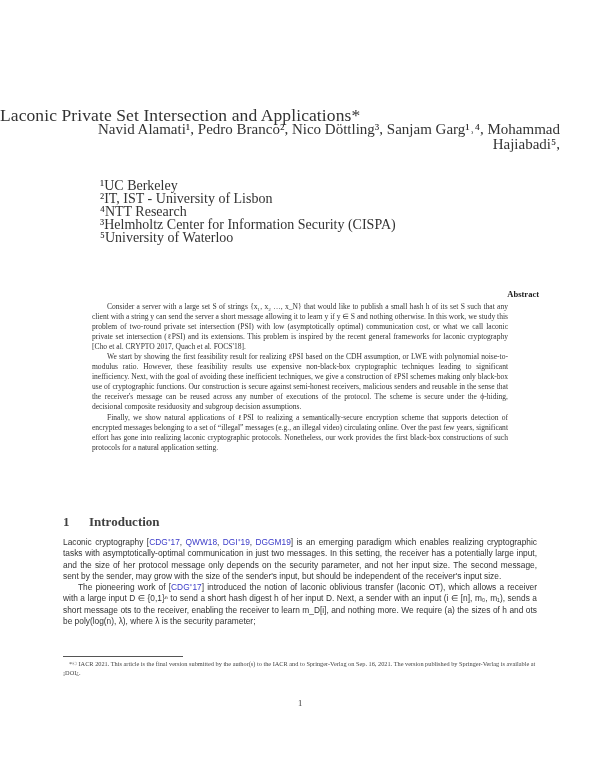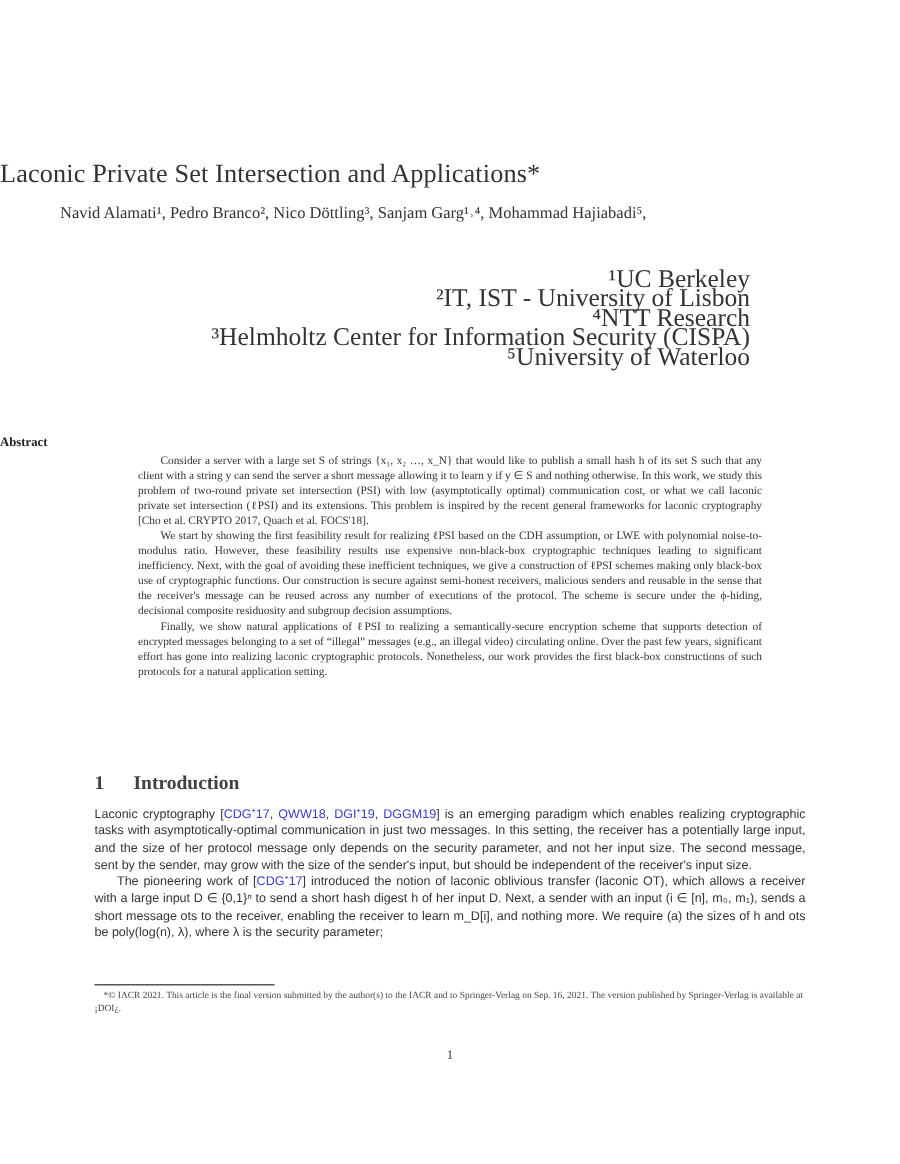--- a/index.html
+++ b/index.html
@@ -1,25 +1,25 @@
 <!DOCTYPE html>
 <html><head>
 <meta charset="utf-8">
 <style>
   html, body { margin:0; padding:0; background:#ffffff; }
   body { width:600px; height:776px; position:relative; overflow:hidden;
          font-family:"DejaVu Serif","Liberation Serif",serif; color:#222; }
   .page { position:absolute; left:0; top:0; width:600px; height:776px; }
   .title { position:absolute; top:105px; left:0; width:600px; text-align:left;
            font-size:17.5px; color:#333; font-family:"Liberation Serif",serif; letter-spacing:0.1px;}
-  .authors { position:absolute; top:135px; left:40px; width:520px; text-align:left;
-             font-size:11px; line-height:14.5px; color:#333; font-family:"Liberation Serif",serif;}
-  .affils { position:absolute; top:179px; left:100px; width:400px; text-align:right;
-            font-size:17px; line-height:13px; color:#333; font-family:"Liberation Serif",serif;}
-  .abstract-h { position:absolute; top:289px; left:0; width:539px; text-align:left;
+  .authors { position:absolute; top:122px; left:40px; width:520px; text-align:right;
+             font-size:15px; line-height:14.5px; color:#333; font-family:"Liberation Serif",serif;}
+  .affils { position:absolute; top:179px; left:100px; width:400px; text-align:left;
+            font-size:14px; line-height:13px; color:#333; font-family:"Liberation Serif",serif;}
+  .abstract-h { position:absolute; top:289px; left:0; width:539px; text-align:right;
                 font-size:8.5px; font-weight:bold; color:#222; font-family:"Liberation Serif",serif;}
   .abstract { position:absolute; top:302px; left:92px; width:416px;
               font-size:7.55px; line-height:10.05px; text-align:justify; color:#333;
               font-family:"Liberation Serif",serif;}
   .abstract p { margin:0; text-indent:15px; }
   .sec { position:absolute; top:514px; left:63px; font-size:13px; font-weight:bold;
          color:#404040; font-family:"Liberation Serif",serif;}
   .sec .num { display:inline-block; width:26px; }
   .body { position:absolute; top:537px; left:63px; width:474px;
           font-size:8.35px; line-height:11.25px; text-align:justify; color:#333;

